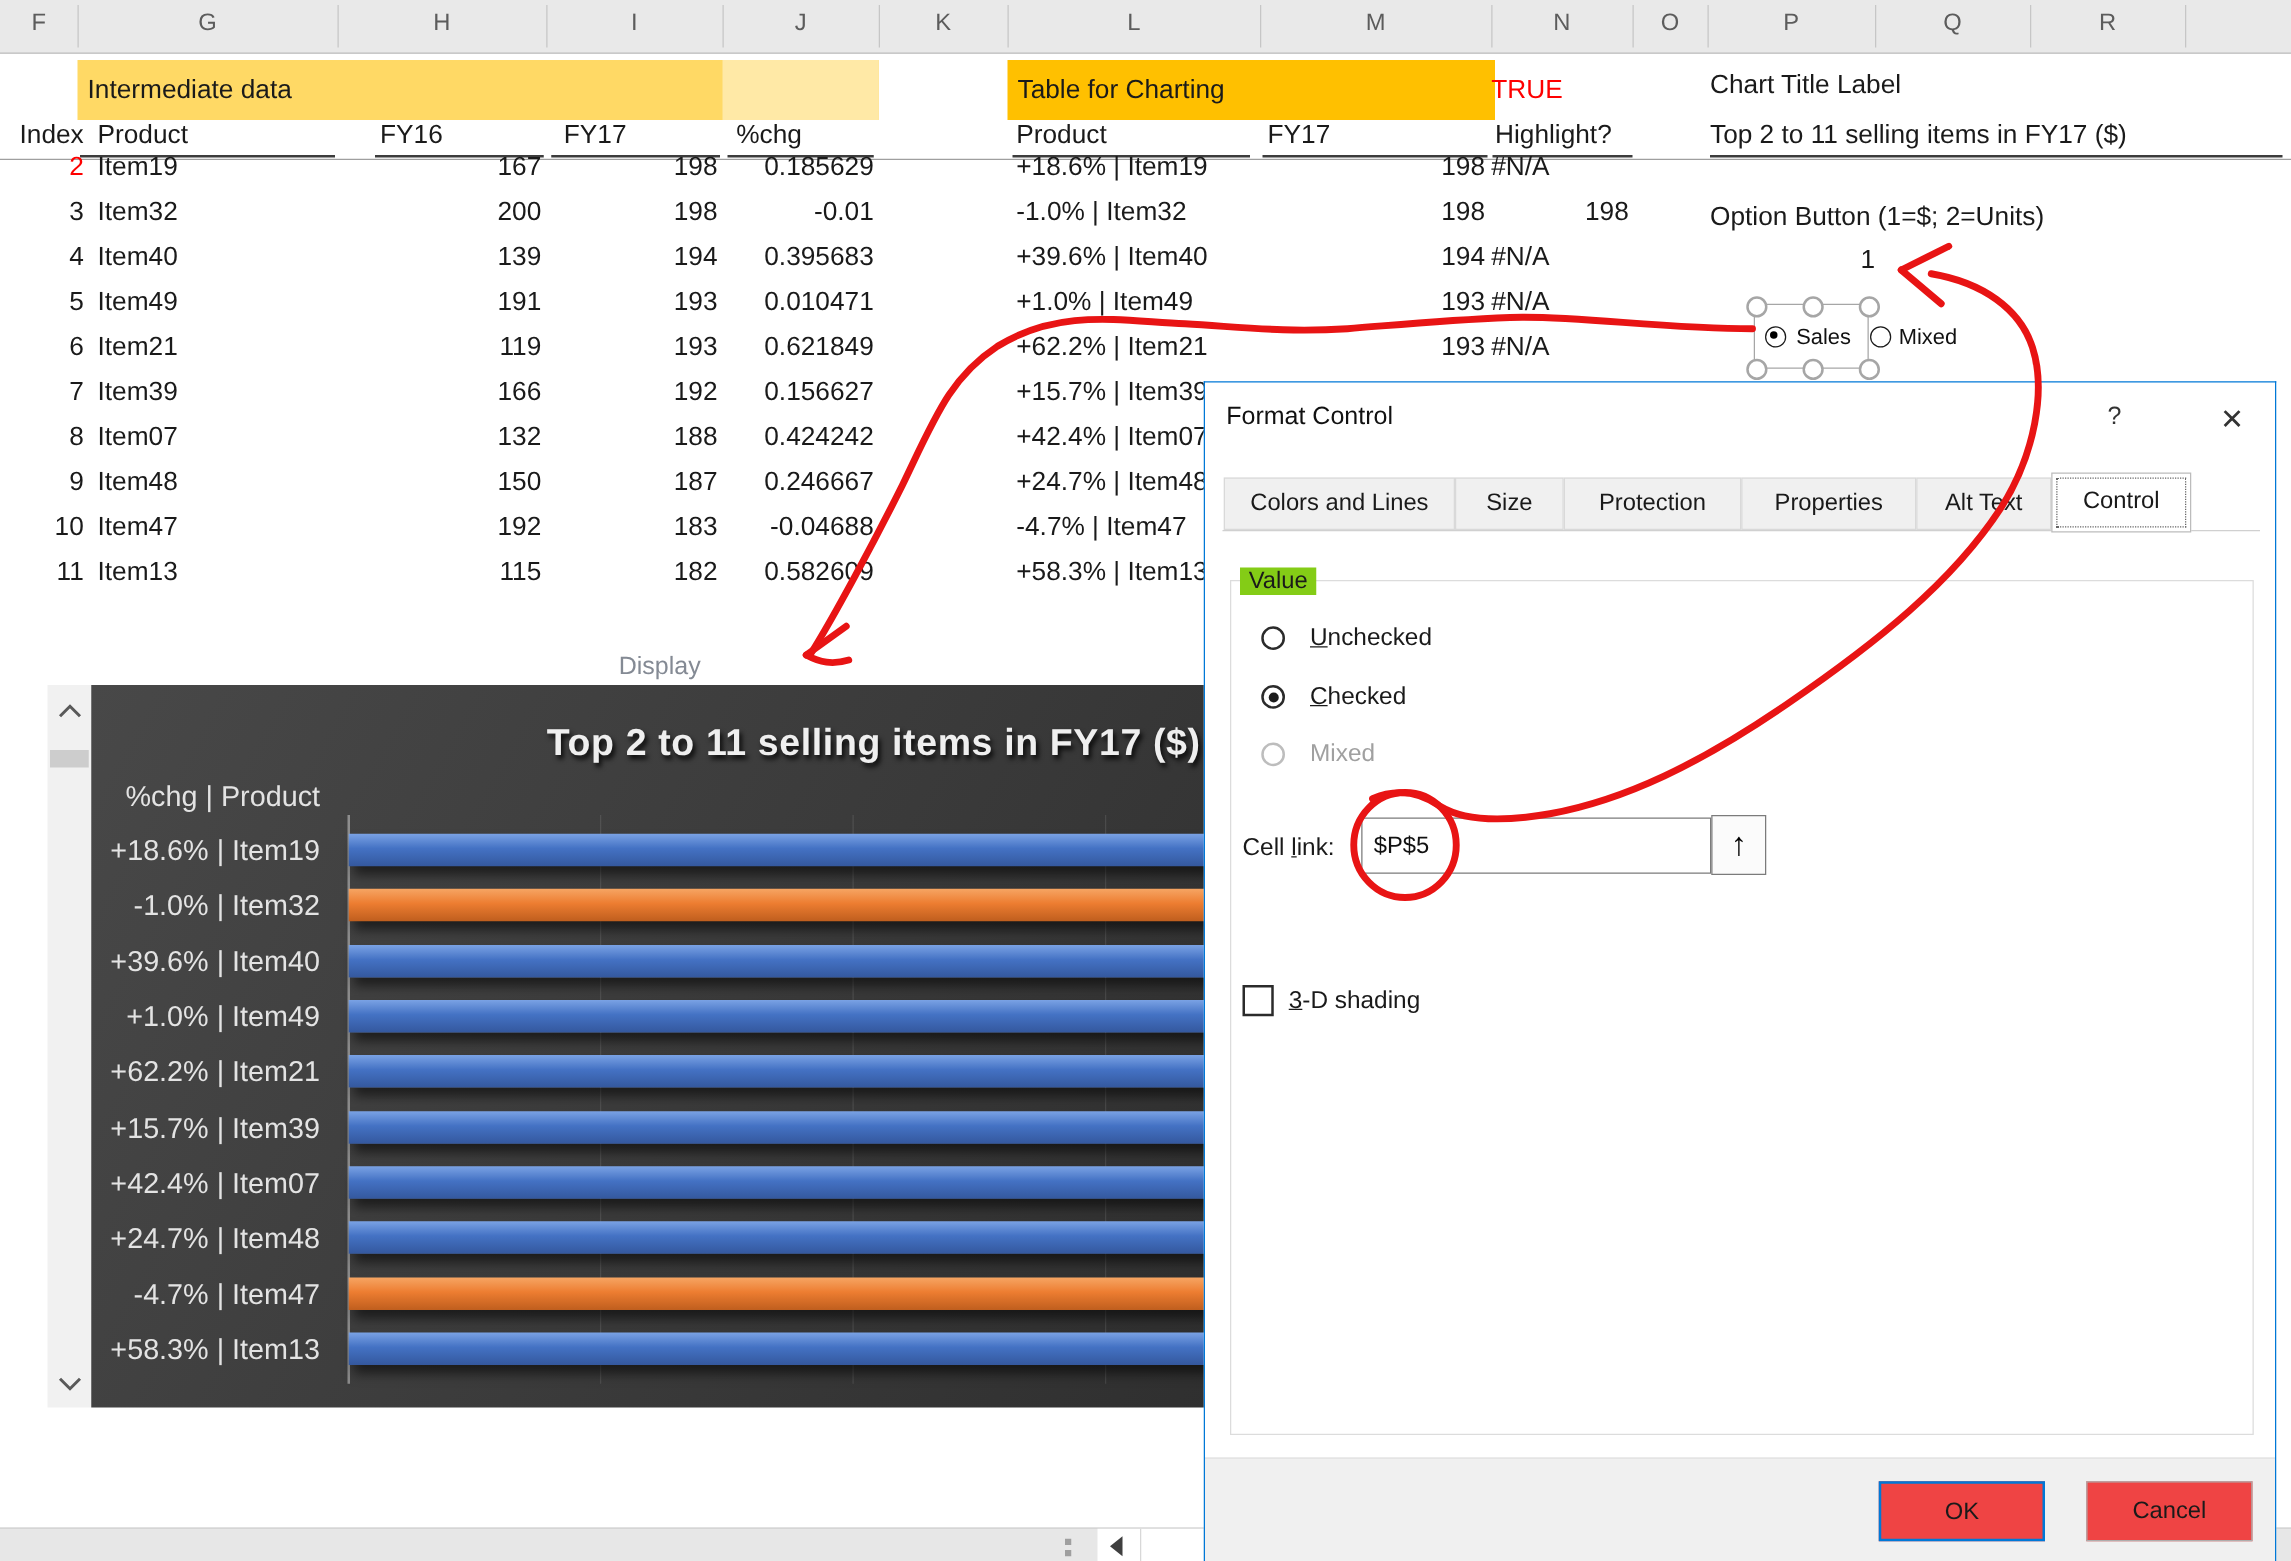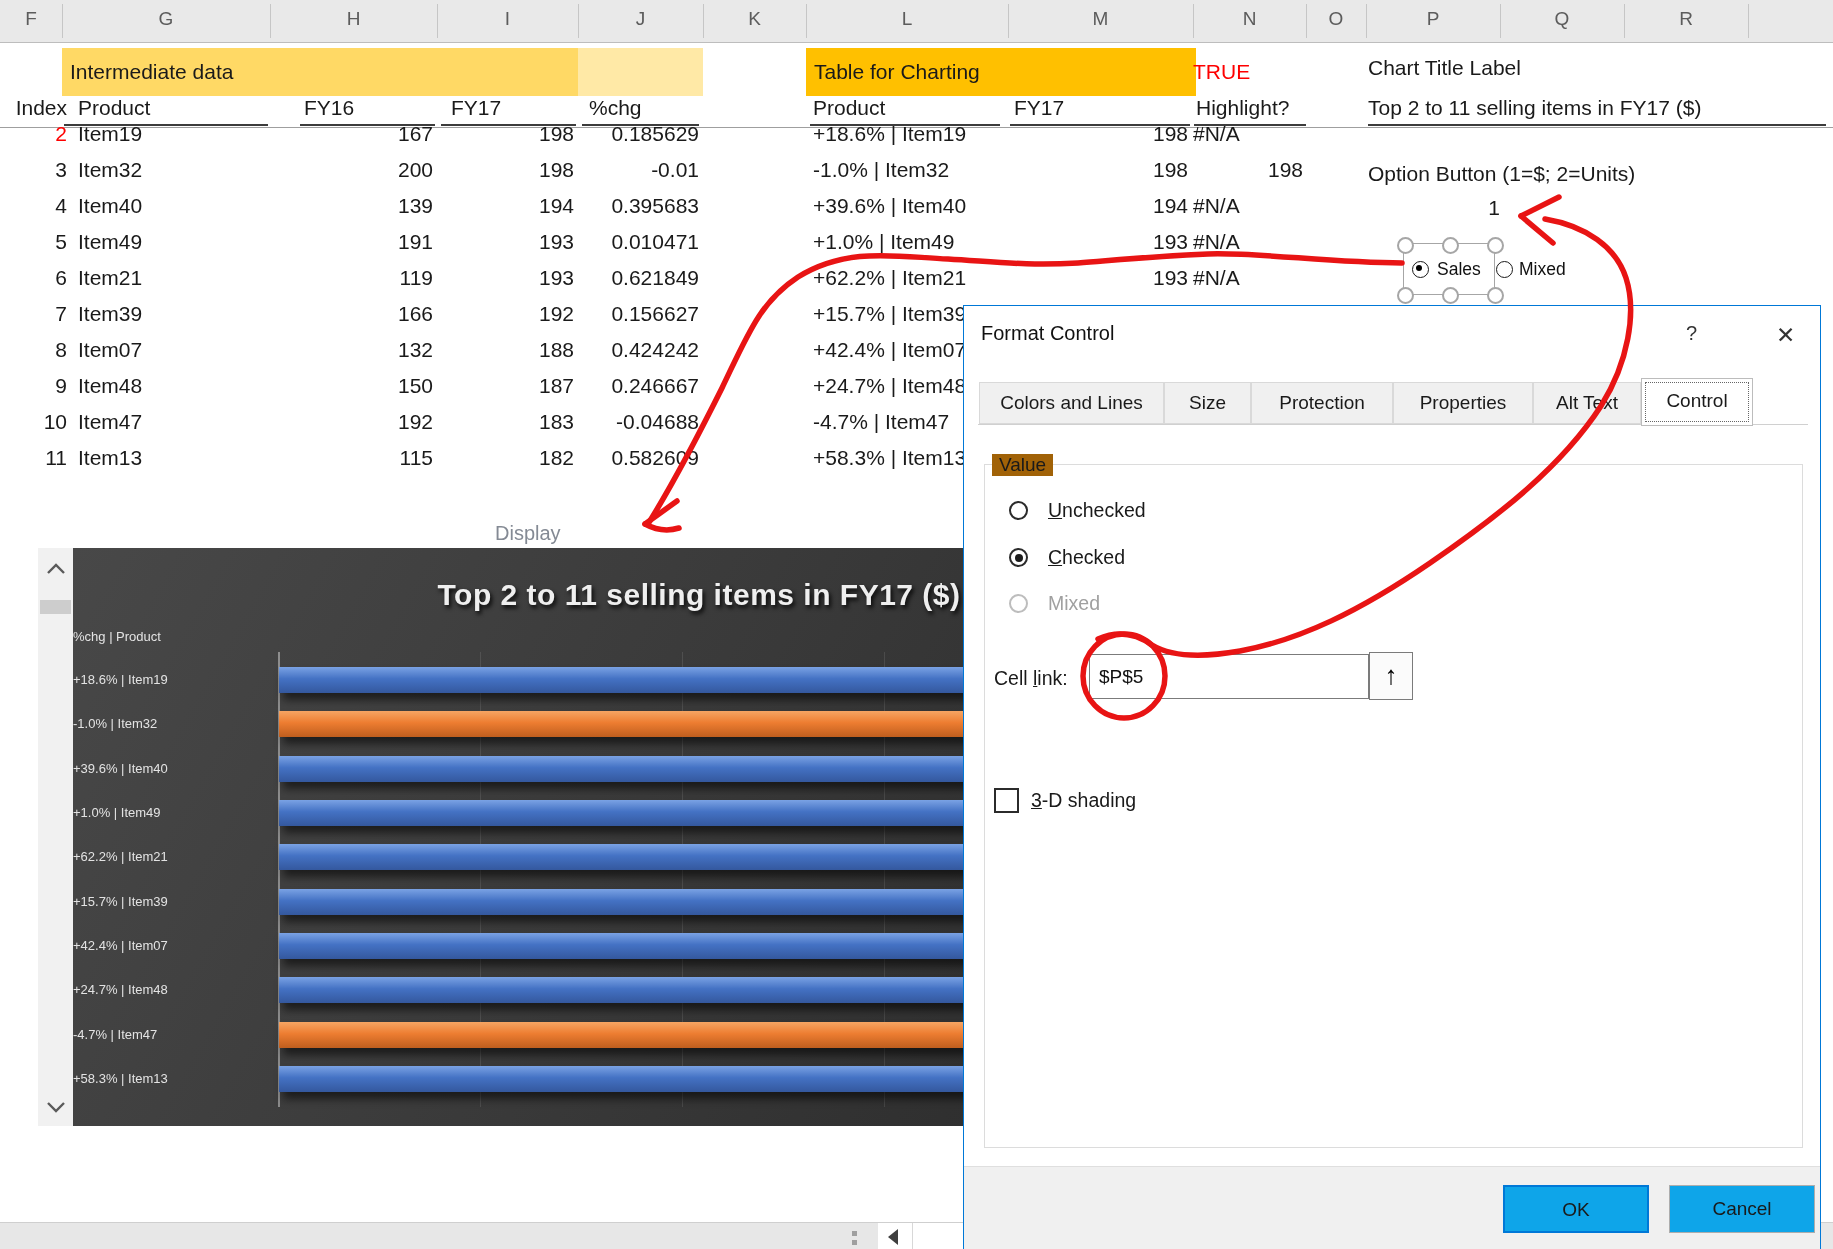--- a/index.html
+++ b/index.html
@@ -12,21 +12,21 @@
   #colstrip{left:0;top:0;width:1833px;height:42px;background:#e9e9e9;border-bottom:1px solid #bdbdbd;}
   .colsep{position:absolute;top:4px;width:1px;height:34px;background:#c6c6c6;}
   .colletter{position:absolute;top:8px;font-size:19px;color:#5c5c5c;transform:translateX(-50%);}
   .hline{position:absolute;background:#9f9f9f;height:1px;}
   .hdrline{position:absolute;background:#3c3c3c;height:2px;}
   
   #chart{left:73px;top:548px;width:1252px;height:578px;overflow:hidden;
          background:linear-gradient(120deg,#484848 0%,#3a3a3a 45%,#282828 100%);}
   #chart-title{position:absolute;left:0;top:30px;width:100%;text-align:center;color:#efefef;
          font-size:30px;font-weight:bold;text-shadow:2px 3px 4px rgba(0,0,0,.85);letter-spacing:.5px;}
-  .bar-label{position:absolute;left:0;width:183px;text-align:left;color:#e3e3e3;font-size:13px;
+  .bar-label{position:absolute;left:0;width:183px;text-align:right;color:#e3e3e3;font-size:23px;
          height:24px;line-height:24px;white-space:nowrap;}
   .gridline{position:absolute;top:104px;width:1px;height:455px;background:rgba(255,255,255,.10);}
   #axisline{position:absolute;left:205px;top:104px;width:2px;height:455px;background:rgba(255,255,255,.40);}
   .bar{position:absolute;left:206px;height:26px;box-shadow:4px 7px 9px rgba(0,0,0,.55);}
   .bar.blue{background:linear-gradient(#7aa2e4 0%,#4472c4 45%,#34589e 100%);}
   .bar.orange{background:linear-gradient(#f6a563 0%,#ed7d31 45%,#bf5e1e 100%);}
   
   #vscroll{left:38px;top:548px;width:35px;height:578px;background:#f1f1f1;}
   #vthumb{position:absolute;left:2px;top:52px;width:31px;height:14px;background:#cdcdcd;}
   
@@ -45,35 +45,35 @@
   
   #dialog{left:963px;top:305px;width:856px;height:944px;background:#fff;border:1px solid #0078d7;border-bottom:none;}
   #dlg-title{position:absolute;left:17px;top:16px;font-size:20px;color:#111;}
   .dlg-sysbtn{position:absolute;top:16px;font-size:20px;color:#333;}
   .tab{position:absolute;top:76px;height:42px;background:#f0f0f0;border:1px solid #d9d9d9;
        box-sizing:border-box;text-align:center;font-size:19px;color:#1a1a1a;line-height:40px;}
   .tab.active{top:72px;height:48px;background:#fff;border:1px solid #bcbcbc;line-height:44px;z-index:3;}
   .tab.active .focusrect{position:absolute;left:3px;top:3px;right:3px;bottom:3px;border:1px dotted #666;}
   #pageline{position:absolute;left:14px;top:118px;width:830px;height:1px;background:#d0d0d0;}
   #groupbox{position:absolute;left:20px;top:158px;width:817px;height:682px;border:1px solid #dcdcdc;}
-  #grouplabel{position:absolute;left:28px;top:148px;background:#a16207;padding:0 7px;font-size:19px;color:#1a1a1a;}
+  #grouplabel{position:absolute;left:28px;top:148px;background:#84cc16;padding:0 7px;font-size:19px;color:#1a1a1a;}
   .radio{position:absolute;left:45px;width:19px;height:19px;border:2px solid #2b2b2b;border-radius:50%;background:#fff;box-sizing:border-box;}
   .radio.checked::after{content:"";position:absolute;left:3.5px;top:3.5px;width:8px;height:8px;border-radius:50%;background:#1c1c1c;}
   .radio.disabled{border-color:#bdbdbd;}
   .rlabel{position:absolute;left:84px;font-size:19.5px;height:24px;line-height:24px;color:#1a1a1a;}
   .rlabel.disabled{color:#a0a0a0;}
   #celllink-label{position:absolute;left:30px;top:361px;font-size:19.5px;text-align:center;}
   #celllink-input{position:absolute;left:125px;top:348px;width:280px;height:45px;border:1px solid #7b7b7b;
        box-sizing:border-box;font-size:19px;font-family:"Liberation Sans",sans-serif;padding:0 0 0 9px;color:#111;}
   #collapse-btn{position:absolute;left:405px;top:346px;width:44px;height:48px;background:#fbfbfb;
        border:1px solid #7b7b7b;box-sizing:border-box;text-align:center;font-size:26px;font-weight:bold;line-height:44px;color:#000;}
   #checkbox3d{position:absolute;left:30px;top:482px;width:25px;height:25px;border:2px solid #2b2b2b;background:#fff;box-sizing:border-box;}
   #label3d{position:absolute;left:67px;top:483px;font-size:19.5px;}
   #dlg-footer{position:absolute;left:0;top:860px;width:856px;height:84px;background:#f0f0f0;border-top:1px solid #dfdfdf;}
-  .dlg-btn{position:absolute;top:18px;width:146px;height:48px;background:#0ea5e9;font-size:19px;
+  .dlg-btn{position:absolute;top:18px;width:133px;height:48px;background:#ef4444;font-size:19px;
        text-align:center;line-height:46px;box-sizing:border-box;}
   #ok-btn{left:539px;border:2px solid #0078d7;}
   #cancel-btn{left:705px;border:1px solid #adadad;}
   #redsvg{position:absolute;left:0;top:0;z-index:50;pointer-events:none;}
   u{text-decoration:underline;}
 </style>
 </head>
 <body>
 
 <div id="root">

